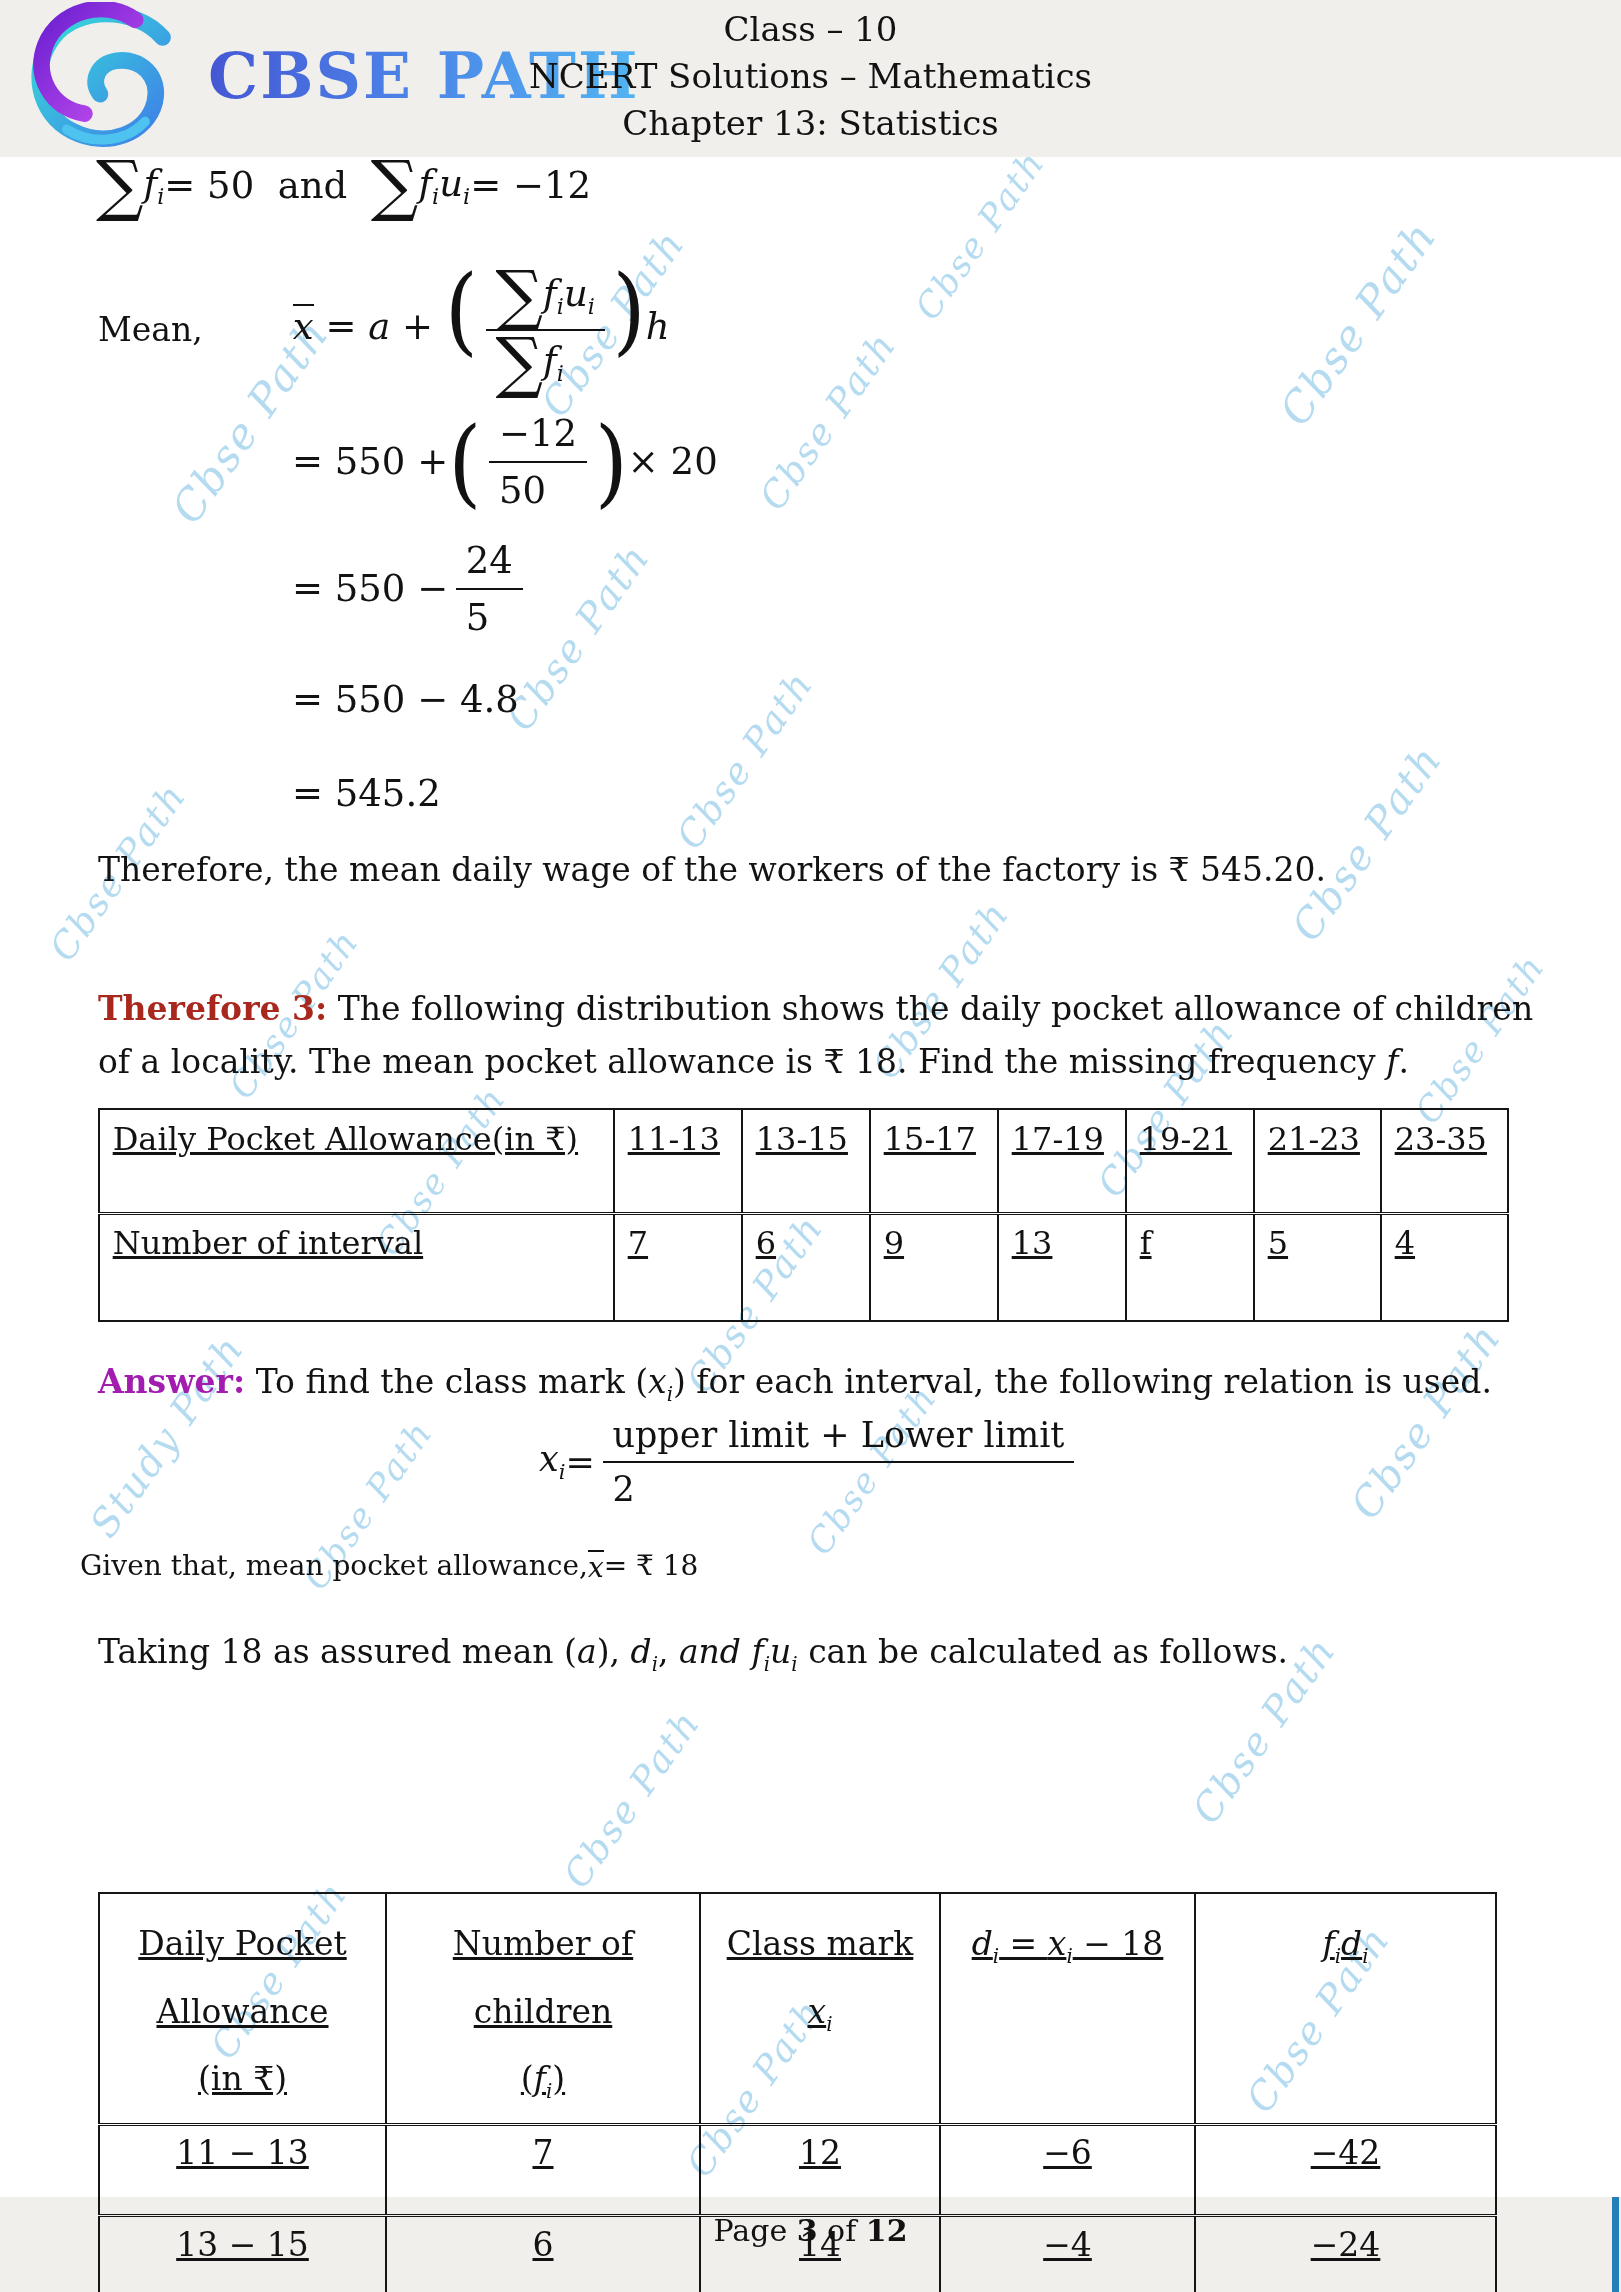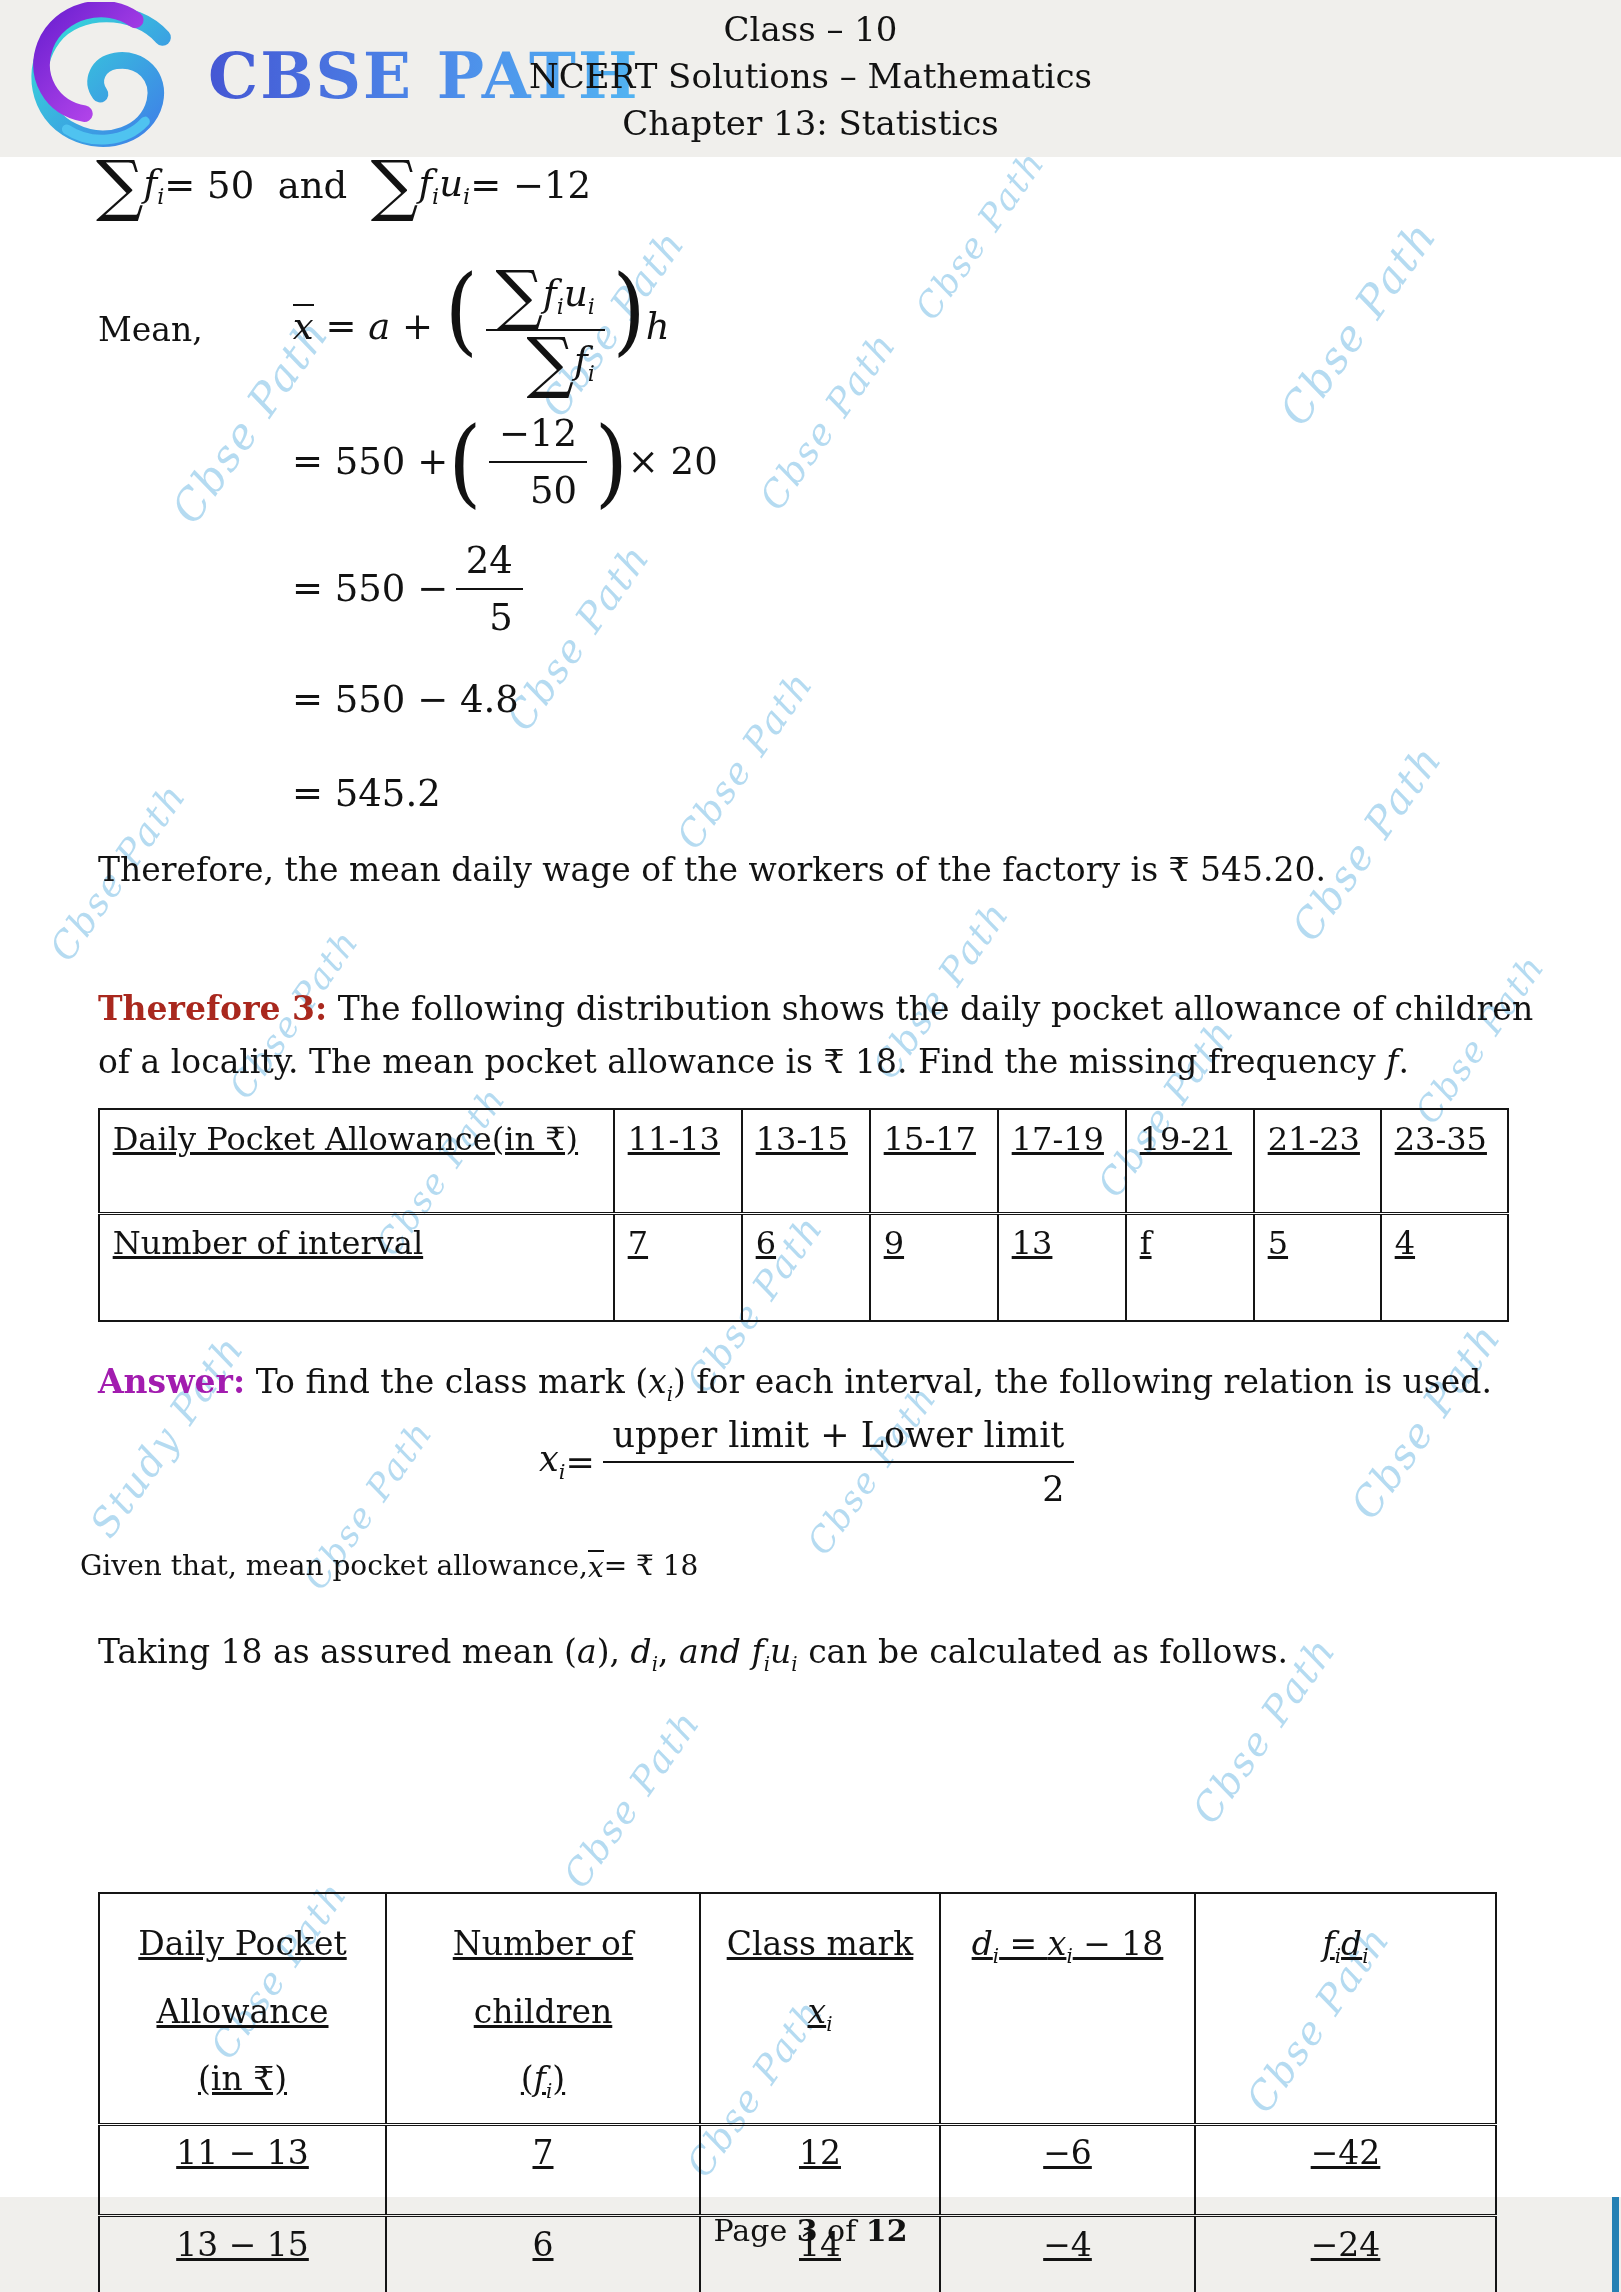--- a/index.html
+++ b/index.html
@@ -21,21 +21,21 @@
   .blue-edge{position:absolute;left:1612px;top:2197px;width:6.9px;height:95px;background:#2480b4;}
 
   
   .wm{position:absolute;transform:translate(-50%,-50%) rotate(-55deg);
       font-style:italic;color:rgba(141,199,233,0.65);white-space:nowrap;letter-spacing:2px;z-index:0;}
   .z{position:relative;z-index:1;}
 
   
   .eqrow{position:absolute;display:flex;align-items:center;font-size:37px;}
   .S{font-size:1.8em;font-weight:500;line-height:.8;vertical-align:-0.18em;font-style:normal;}
-  .fr{display:inline-flex;flex-direction:column;align-items:flex-end;text-align:center;margin:0 7.8px;vertical-align:middle;}
+  .fr{display:inline-flex;flex-direction:column;align-items:flex-start;text-align:center;margin:0 7.8px;vertical-align:middle;}
   .fr .nu{padding:2px 9.8px 5.9px;border-bottom:2.9px solid #111;}
   .fr .de{padding:5.9px 9.8px 2px;}
   .par{display:inline-block;font-size:2.3em;font-weight:200;transform:scaleY(1.12);line-height:1;}
   .ovl{display:inline-block;border-top:2.9px solid #111;padding-top:2px;line-height:1;font-style:italic;}
   sub{font-size:.6em;}
   i{font-family:"DejaVu Serif","Liberation Serif",serif;}
 
   .mean-label{margin-right:90px;}
 
   .para{position:absolute;left:98px;font-size:33px;line-height:1.62;}

